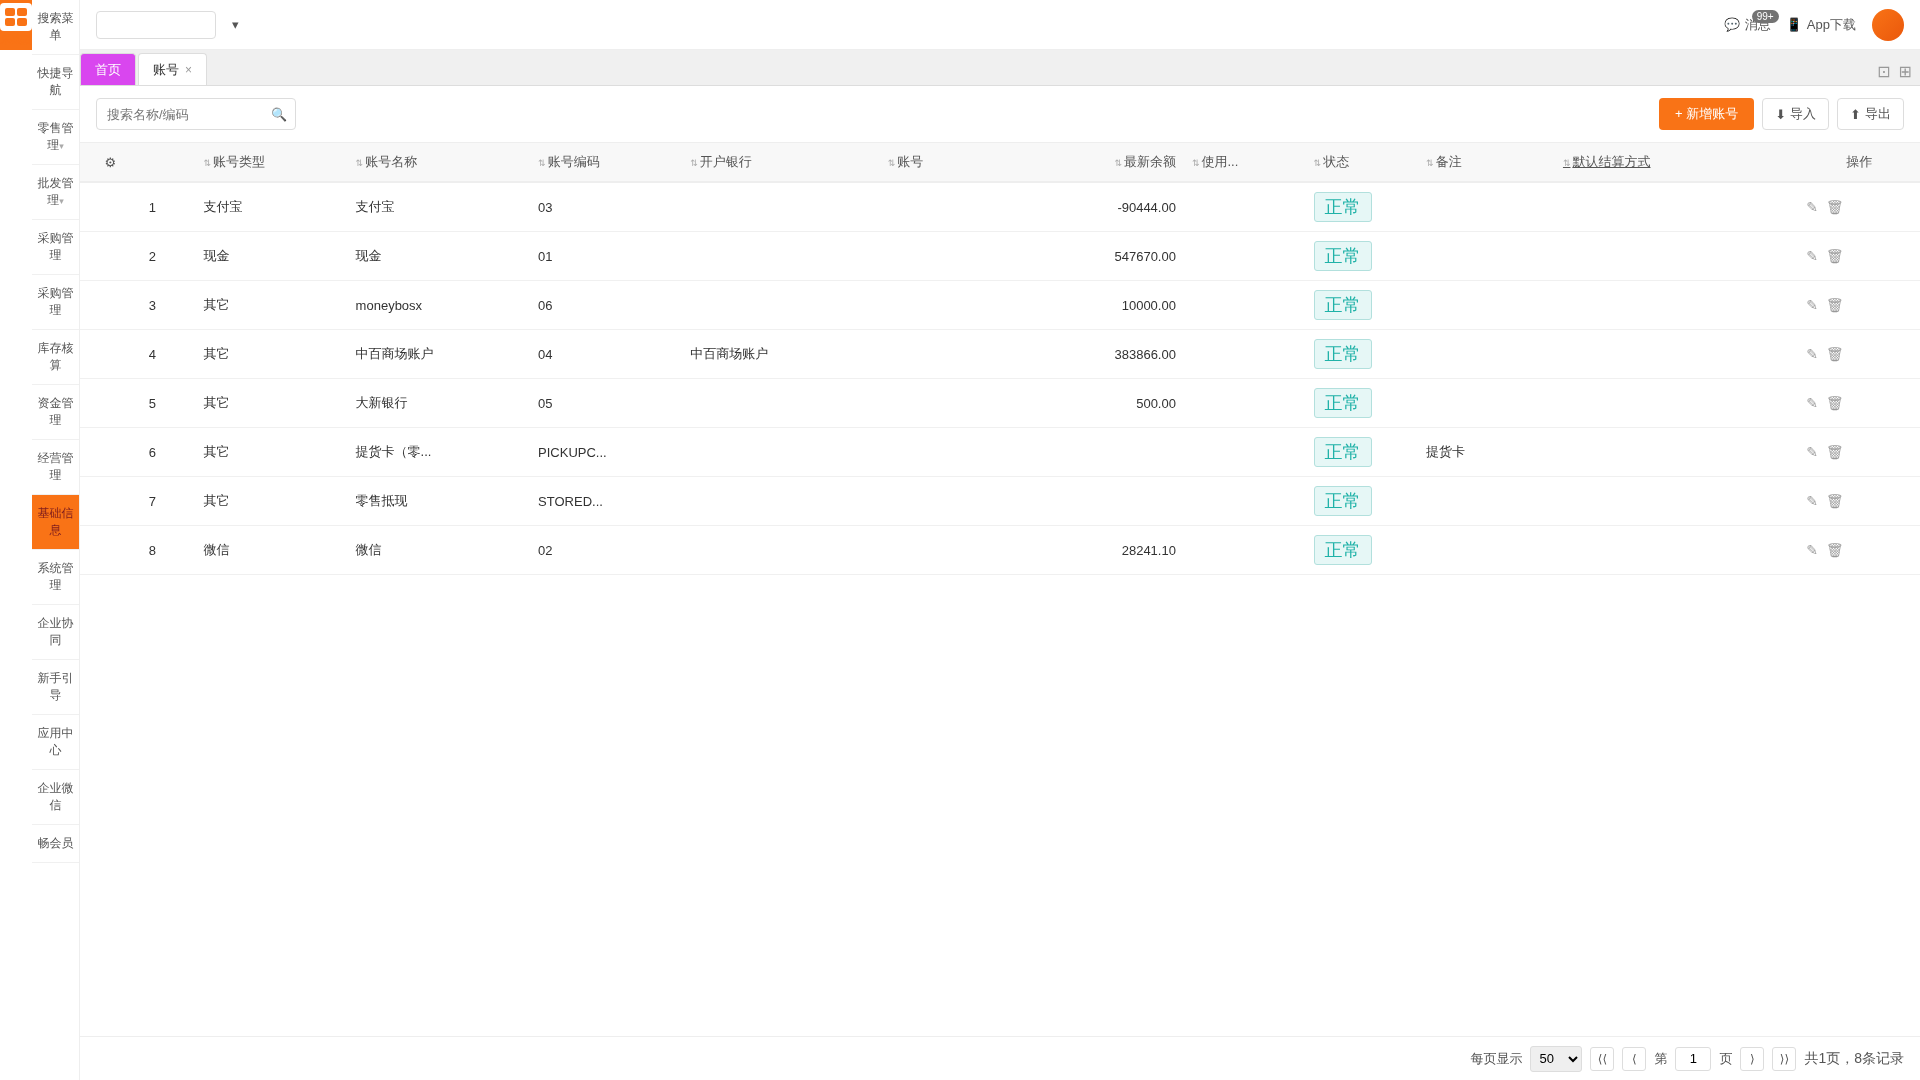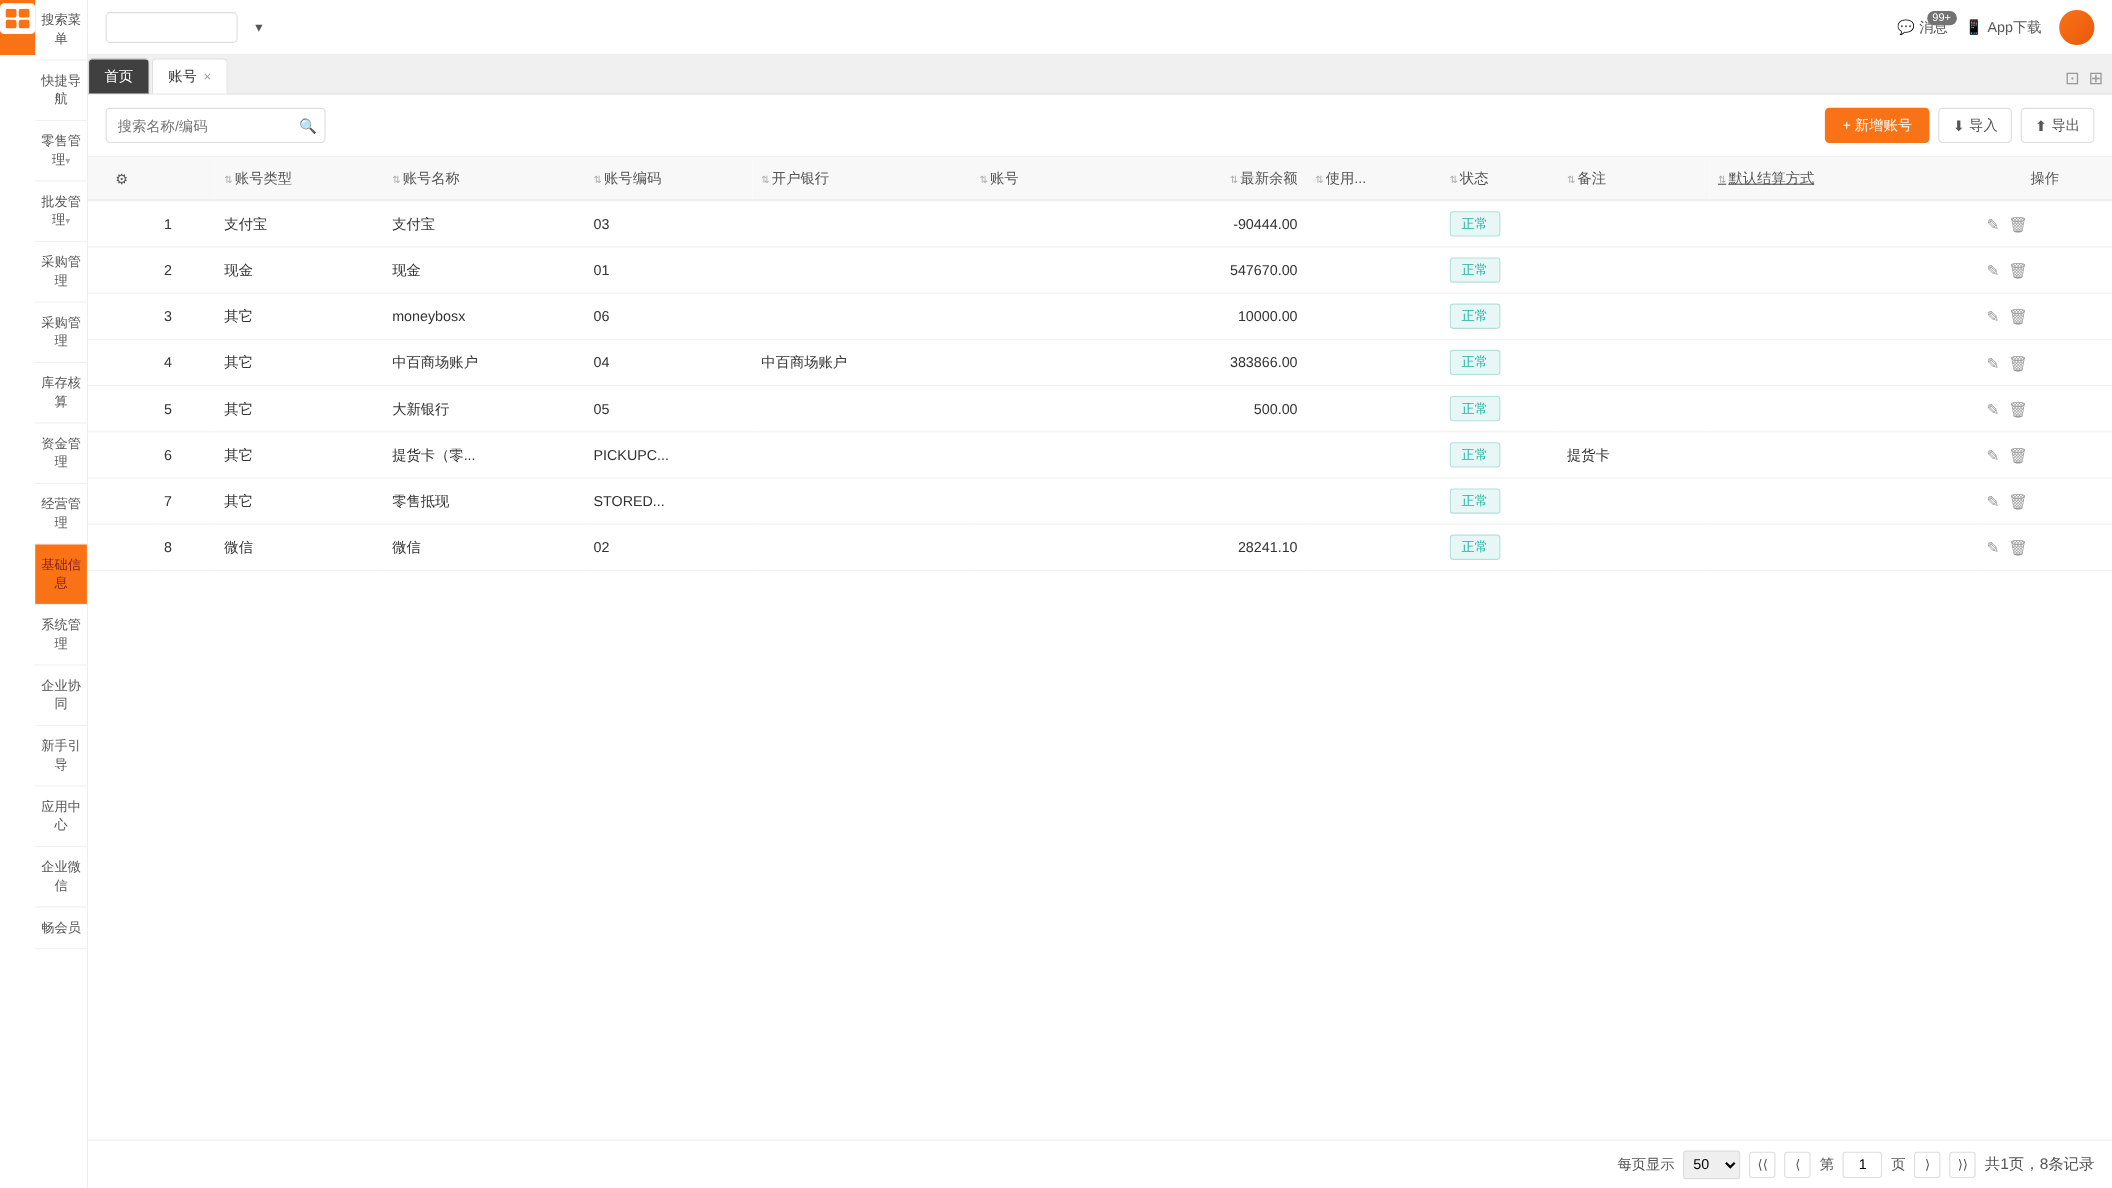--- a/index.html
+++ b/index.html
@@ -145,21 +145,21 @@
       background: #fff;
       color: #333;
       border-color: #ddd;
     }
     .tab-close { font-size: 12px; color: #999; cursor: pointer; }
     .tab-home {
       background: #20b2a8;
       color: white;
       border-color: #20b2a8;
     }
-    .tab-home.active { background: #404040; color: white; }
+    .tab-home.active { background: #d946ef; color: white; }
 
     
     .content-area {
       flex: 1;
       background: #fff;
       overflow: hidden;
       display: flex;
       flex-direction: column;
     }
 
@@ -252,21 +252,21 @@
       padding: 9px 8px;
       color: #333;
       font-size: 13px;
       border-bottom: 1px solid #f0f0f0;
       white-space: nowrap;
     }
     .status-badge {
       display: inline-block;
       padding: 2px 10px;
       border-radius: 3px;
-      font-size: 12px;
+      font-size: 18px;
       background: #e6f7f6;
       color: #20b2a8;
       border: 1px solid #b2e0dd;
     }
     .action-icons {
       display: flex; gap: 8px; align-items: center;
     }
     .action-icon {
       cursor: pointer;
       color: #999;

